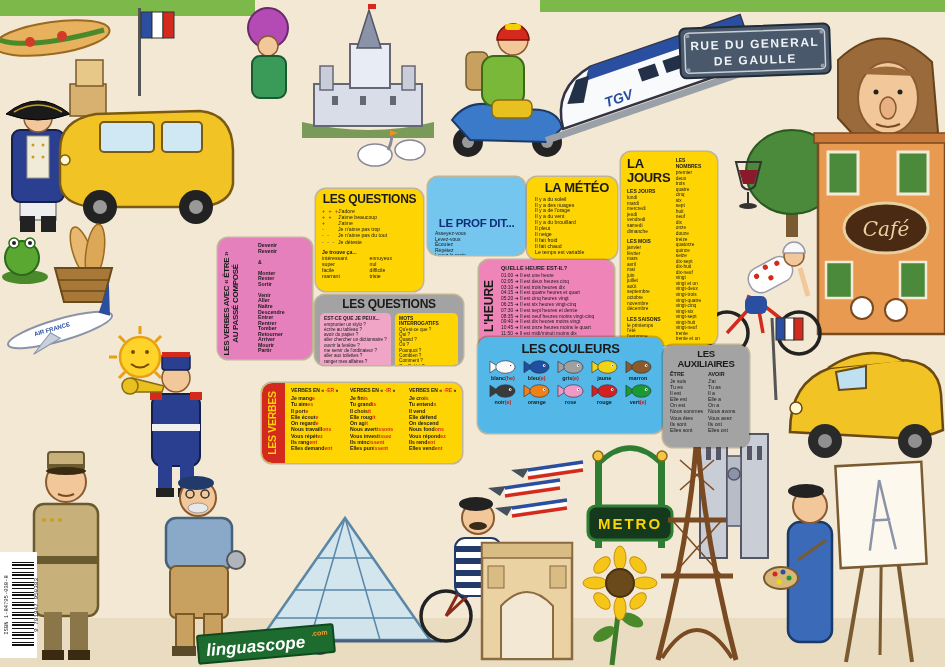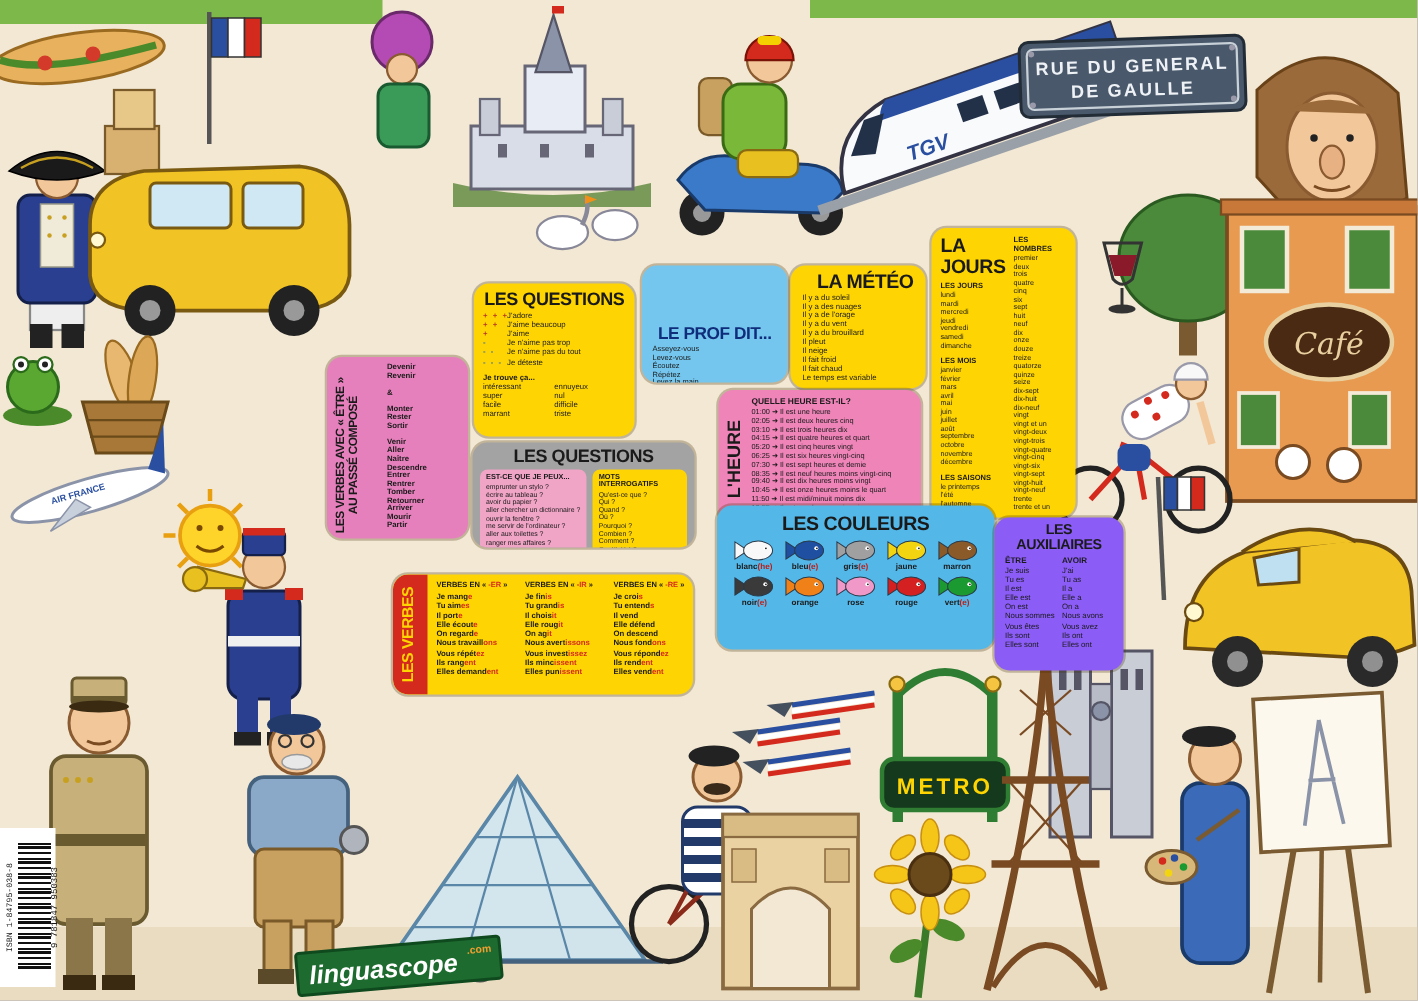--- a/index.html
+++ b/index.html
@@ -69,21 +69,21 @@
   .etre li{font-size:5.2px;line-height:5.55px;font-weight:700;min-height:5.55px;}
   
   .couleurs{left:478px;top:337px;width:185px;height:96px;background:#53b7e8;padding:5px 8px;}
   .couleurs .p-title{font-size:13px;margin-bottom:3px;}
   .fish-grid{display:flex;flex-wrap:wrap;}
   .fish-cell{width:20%;text-align:center;margin-bottom:2px;}
   .fish{width:27px;height:16px;display:block;margin:0 auto;}
   .fish-cell .lbl{font-size:5.4px;font-weight:700;line-height:6px;}
   .fish-cell .sfx{color:#c21a10;}
   
-  .aux{left:663px;top:345px;width:86px;height:102px;background:#8b5cf6;padding:4px 7px;}
+  .aux{left:663px;top:345px;width:86px;height:102px;background:#a3a3a3;padding:4px 7px;}
   .aux .p-title{font-size:9.5px;margin-bottom:2px;}
   .aux .cols{display:flex;gap:4px;}
   .aux .cols>div{flex:1;}
   .aux h4{margin:0 0 1px;font-size:5.4px;font-weight:900;}
   .aux li{font-size:5.2px;line-height:6.1px;}
   
   .barcode{position:absolute;left:0;top:552px;width:37px;height:106px;background:#fff;}
   .barcode .bars{position:absolute;left:12px;top:10px;width:22px;height:84px;
      background:repeating-linear-gradient(0deg,#111 0 2px,#fff 2px 3px,#111 3px 4px,#fff 4px 7px,#111 7px 8px,#fff 8px 10px);}
   .barcode .btext{position:absolute;left:3px;top:102px;transform-origin:top left;transform:rotate(-90deg);

